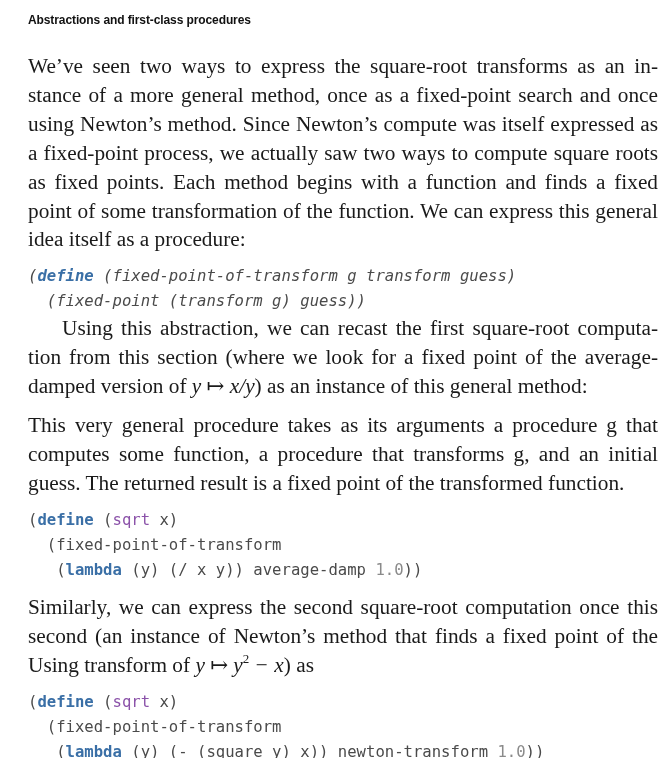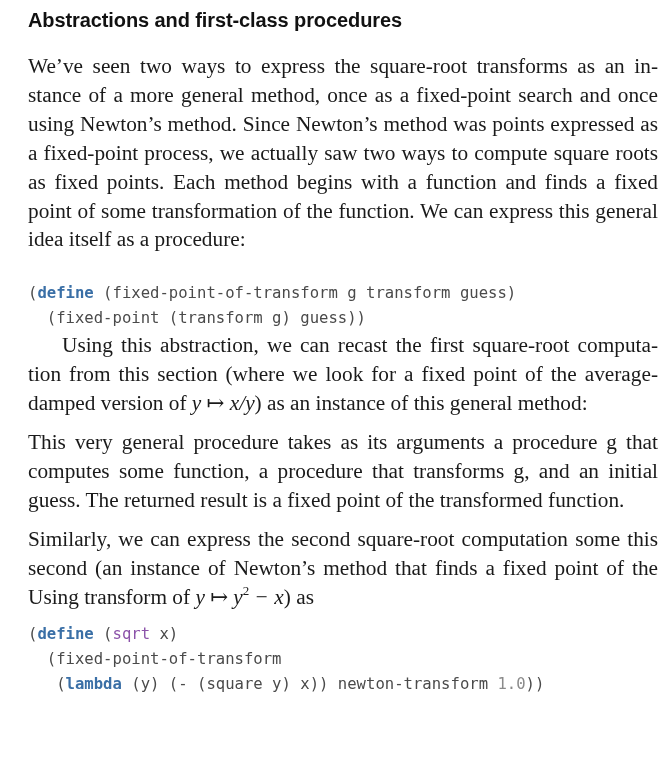--- a/index.html
+++ b/index.html
@@ -16,21 +16,21 @@
     }
     .page {
       position: absolute;
       left: 28px;
       top: 0;
       width: 630px;
     }
     .heading {
       font-family: "Liberation Sans", "DejaVu Sans", sans-serif;
       font-weight: bold;
-      font-size: 20px;
+      font-size: 12px;
       line-height: 24px;
       margin: 8px 0 0 0;
       color: #111;
       letter-spacing: -0.1px;
     }
     .para {
       font-family: "Liberation Serif", "DejaVu Serif", serif;
       font-size: 21.3px;
       line-height: 28.9px;
       text-align: justify;
@@ -57,45 +57,48 @@
 </head>
 <body>
 
 <div class="page">
 
   <h2 class="heading">Abstractions and first-class procedures</h2>
 
   <p class="para first">
     <span>We’ve seen two ways to express the square-root transforms as an in-</span>
     <span>stance of a more general method, once as a fixed-point search and once</span>
-    <span>using Newton’s method. Since Newton’s method was points expressed</span>
+    <span>using Newton’s method. Since Newton’s compute was itself expressed</span>
     <span>as a fixed-point process, we actually saw two ways to compute square</span>
     <span>roots as fixed points. Each method begins with a function and finds a</span>
     <span>fixed point of some transformation of the function. We can express this</span>
     <span>general idea itself as a procedure:</span>
   </p>
 
-  <div class="code" style="margin-top:27px;"><span>(</span><span class="kw">define</span><span> (fixed-point-of-transform g transform guess)</span>
+  <div class="code" style="margin-top:10px;font-style:italic;"><span>(</span><span class="kw">define</span><span> (fixed-point-of-transform g transform guess)</span>
 <span>  (fixed-point (transform g) guess))</span></div>
 
   <p class="para indent">
     <span>Using this abstraction, we can recast the first square-root computa-</span>
     <span>tion from this section (where we look for a fixed point of the average-</span>
     <span>damped version of </span><span class="math">y</span><span> ↦ </span><span class="math">x/y</span><span>) as an instance of this general method:</span>
   </p>
 
   <p class="para" style="margin-top:10px;">
     <span>This very general procedure takes as its arguments a procedure g that</span>
     <span>computes some function, a procedure that transforms g, and an initial</span>
     <span>guess. The returned result is a fixed point of the transformed function.</span>
   </p>
 
+  <div class="code" style="margin-top:10px;"><span>(</span><span class="kw">define</span><span> (</span><span class="fn">sqrt</span><span> x)</span>
+<span>  (fixed-point-of-transform</span>
+<span>   (</span><span class="kw">lambda</span><span> (y) (/ x y)) average-damp </span><span class="num">1.0</span><span>))</span></div>
 
   <p class="para" style="margin-top:10px;">
-    <span>Similarly, we can express the second square-root computation some this</span>
+    <span>Similarly, we can express the second square-root computation once this</span>
     <span>second (an instance of Newton’s method that finds a fixed point of the</span>
     <span>Using transform of </span><span class="math">y</span><span> ↦ </span><span class="math">y</span><sup>2</sup><span class="math"> − x</span><span>) as</span>
   </p>
 
   <div class="code" style="margin-top:10px;"><span>(</span><span class="kw">define</span><span> (</span><span class="fn">sqrt</span><span> x)</span>
 <span>  (fixed-point-of-transform</span>
 <span>   (</span><span class="kw">lambda</span><span> (y) (- (square y) x)) newton-transform </span><span class="num">1.0</span><span>))</span></div>
 
 </div>
 

